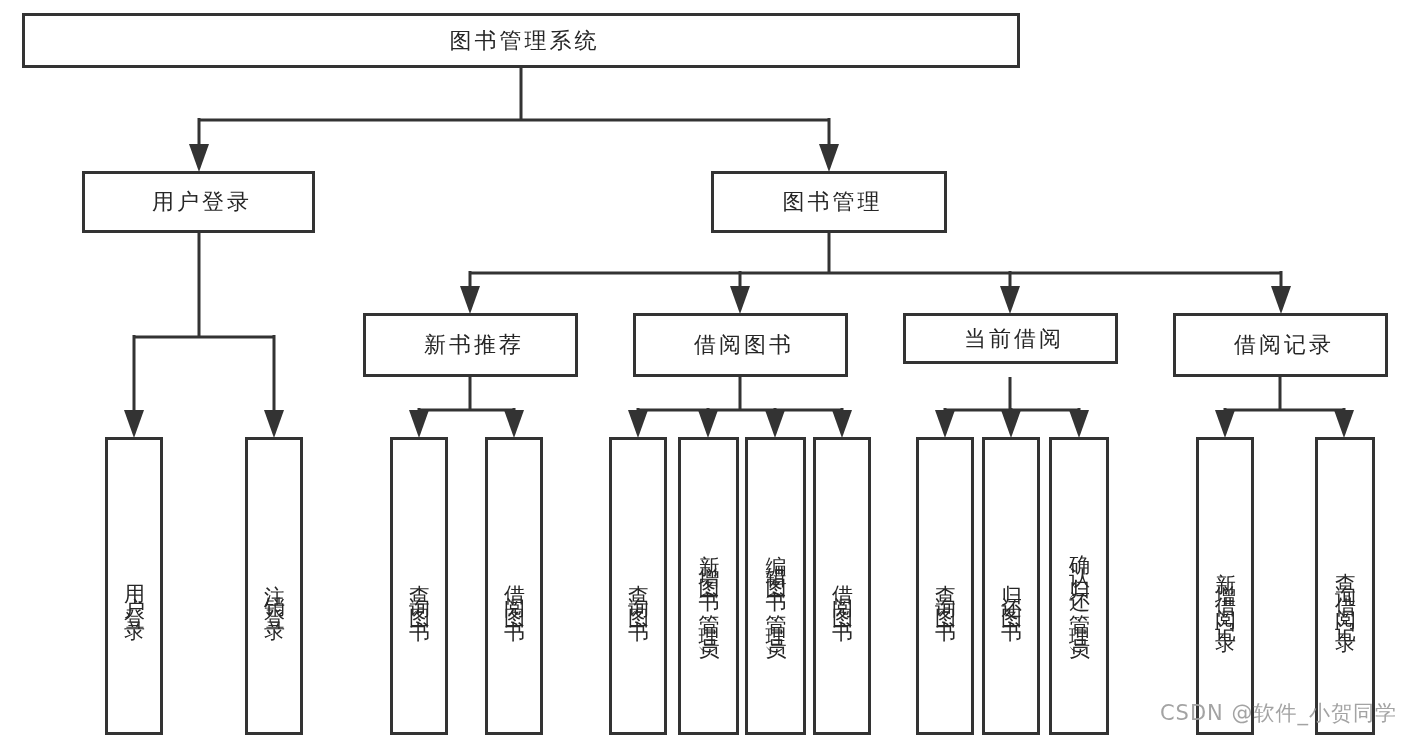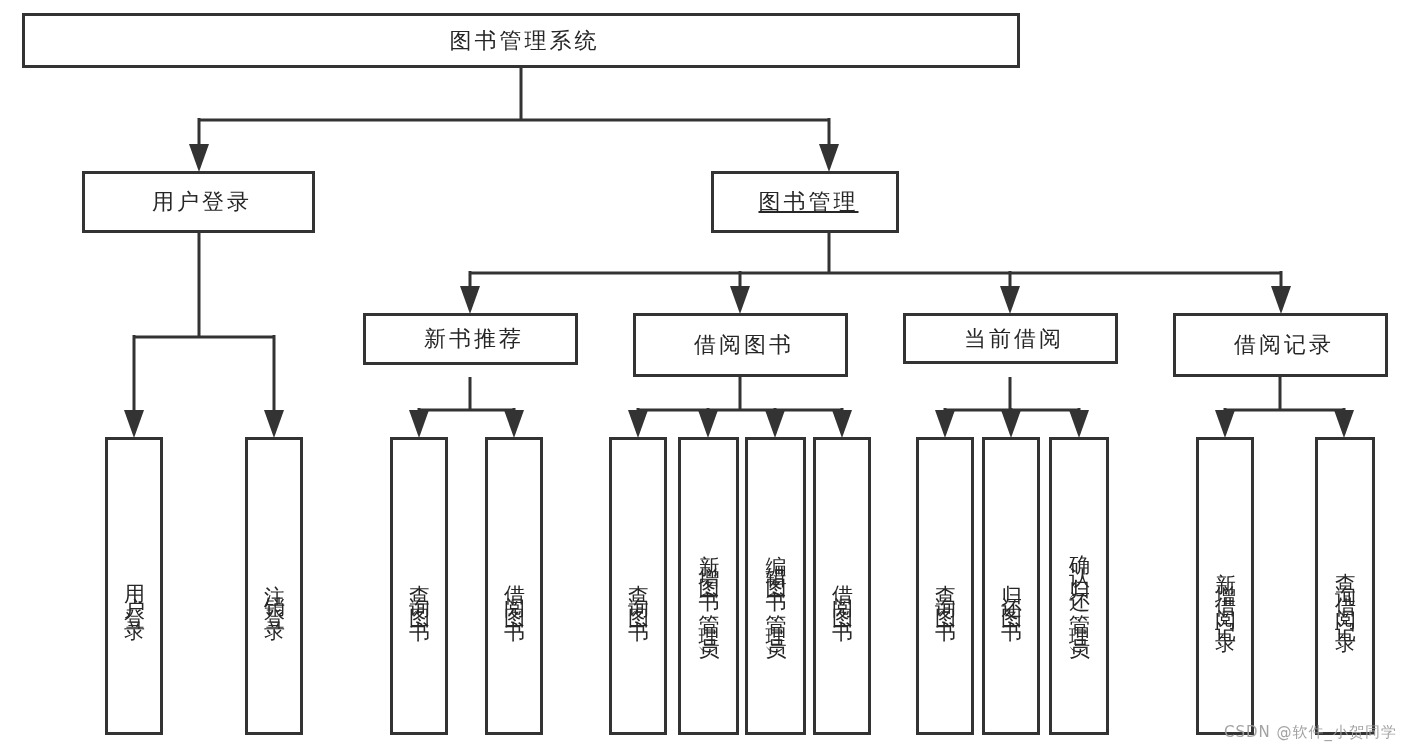--- a/index.html
+++ b/index.html
@@ -52,22 +52,22 @@
     text-orientation: mixed;
     font-size: 21px;
     letter-spacing: 12px;
     padding-top: 12px; 
     line-height: 1;
   }
   .watermark {
     position: absolute;
     z-index: 3;
     right: 8px;
-    bottom: 5px;
-    font-size: 15px;
+    bottom: 20px;
+    font-size: 21px;
     letter-spacing: 1px;
     color: rgba(158, 158, 158, 0.95);
     white-space: nowrap;
   }
 </style>
 </head>
 <body>
 
 <div id="stage">
 
@@ -117,23 +117,23 @@
     <g>
       <path d="M1280 377 V410 M1225 410 H1344 M1225 408 V416 M1344 408 V416"></path>
       <polygon points="1215,410 1235,410 1225,438"></polygon>
       <polygon points="1334,410 1354,410 1344,438"></polygon>
     </g>
   </svg>
 
   <div class="node hnode" style="left:22px; top:13px; width:998px; height:55px;">图书管理系统</div>
 
   <div class="node hnode" style="left:82px; top:171px; width:233px; height:62px;">用户登录</div>
-  <div class="node hnode" style="left:711px; top:171px; width:188px; height:62px;text-decoration:underline;">图书管理</div>
+  <div class="node hnode" style="left:711px; top:171px; width:236px; height:62px;">图书管理</div>
 
-  <div class="node hnode" style="left:363px; top:313px; width:215px; height:52px;">新书推荐</div>
+  <div class="node hnode" style="left:363px; top:313px; width:215px; height:64px;">新书推荐</div>
   <div class="node hnode" style="left:633px; top:313px; width:215px; height:64px;">借阅图书</div>
   <div class="node hnode" style="left:903px; top:313px; width:215px; height:51px;">当前借阅</div>
   <div class="node hnode" style="left:1173px; top:313px; width:215px; height:64px;">借阅记录</div>
 
   <div class="node leaf" style="left:105px; top:437px; width:58px; height:298px;">用户登录</div>
   <div class="node leaf" style="left:245px; top:437px; width:58px; height:298px;">注销登录</div>
 
   <div class="node leaf" style="left:390px; top:437px; width:58px; height:298px;">查询图书</div>
   <div class="node leaf" style="left:485px; top:437px; width:58px; height:298px;">借阅图书</div>
 

